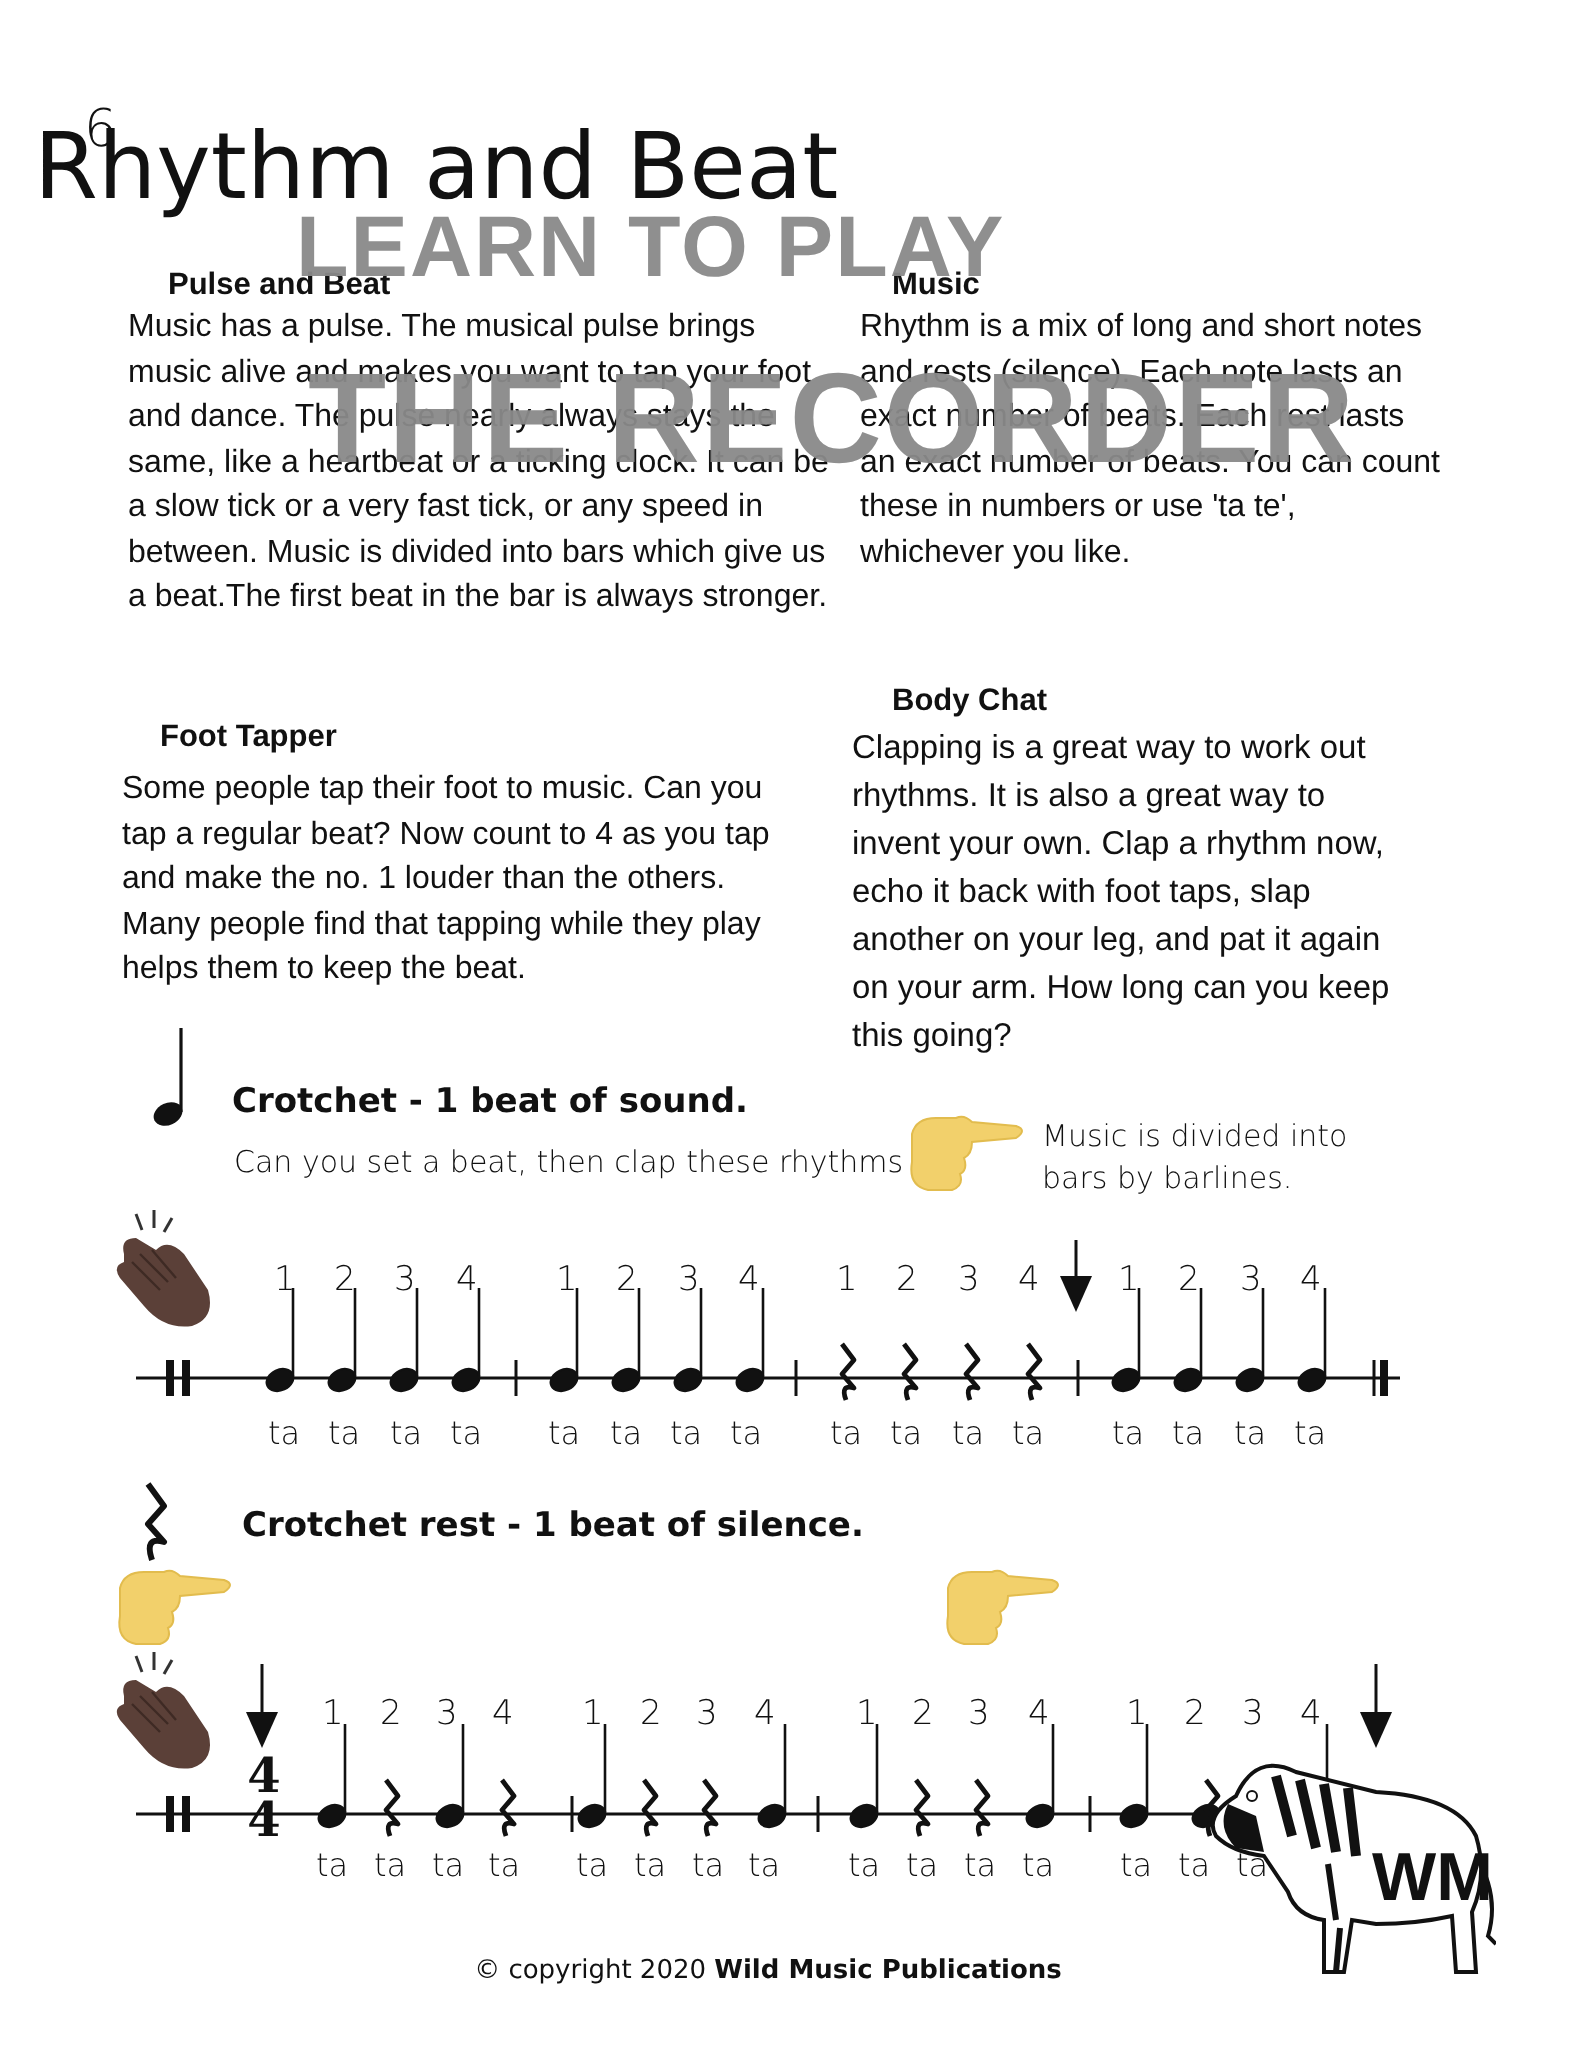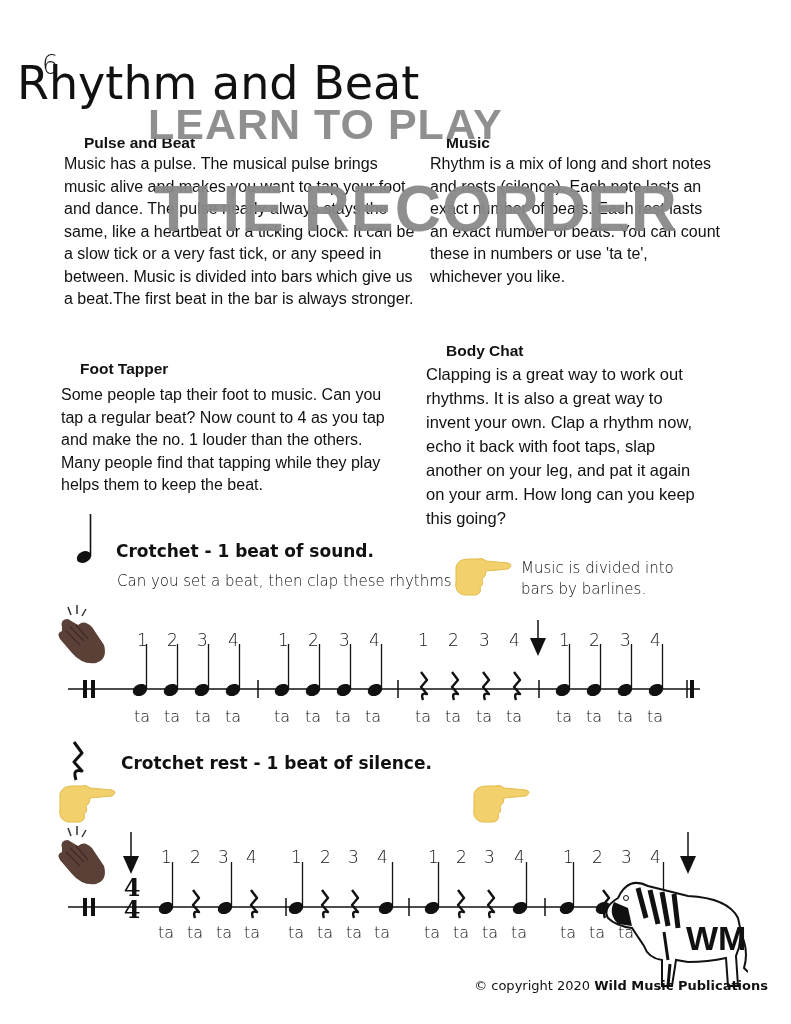--- a/index.html
+++ b/index.html
@@ -5,21 +5,21 @@
   html,body{margin:0;padding:0;background:#fff;}
   body{width:791px;height:1024px;position:relative;overflow:hidden;font-family:"Liberation Sans",sans-serif;color:#111;}
   .abs{position:absolute;}
   .page-num{left:42px;top:50px;font-size:26px;font-family:"DejaVu Sans",sans-serif;font-weight:300;}
   .title{left:17px;width:791px;top:56px;font-size:46px;font-family:"DejaVu Sans",sans-serif;font-weight:normal;letter-spacing:0px;}
   .sec-head{font-size:15.5px;font-weight:bold;}
   .body-text{font-size:16px;line-height:22.5px;}
   .watermark{color:#8a8a8a;font-weight:bold;font-family:"Liberation Sans",sans-serif;white-space:nowrap;opacity:0.95;z-index:5;letter-spacing:1px;}
   .note-head{font-size:17px;font-weight:bold;font-family:"DejaVu Sans",sans-serif;}
   .caption{font-size:15px;line-height:21px;font-family:"DejaVu Sans",sans-serif;font-weight:300;}
-  .copyright{left:0;width:768px;text-align:right;top:978px;font-size:13px;font-family:"DejaVu Sans",sans-serif;}
+  .copyright{left:0;width:768px;text-align:center;top:978px;font-size:13px;font-family:"DejaVu Sans",sans-serif;}
   .copyright b{font-weight:bold;}
   svg text{font-family:"Liberation Sans",sans-serif;}
 </style>
 </head>
 <body>
 
 <div class="abs page-num">6</div>
 <div class="abs title">Rhythm and Beat</div>
 
 <div class="abs sec-head" style="left:84px;top:134px;">Pulse and Beat</div>

